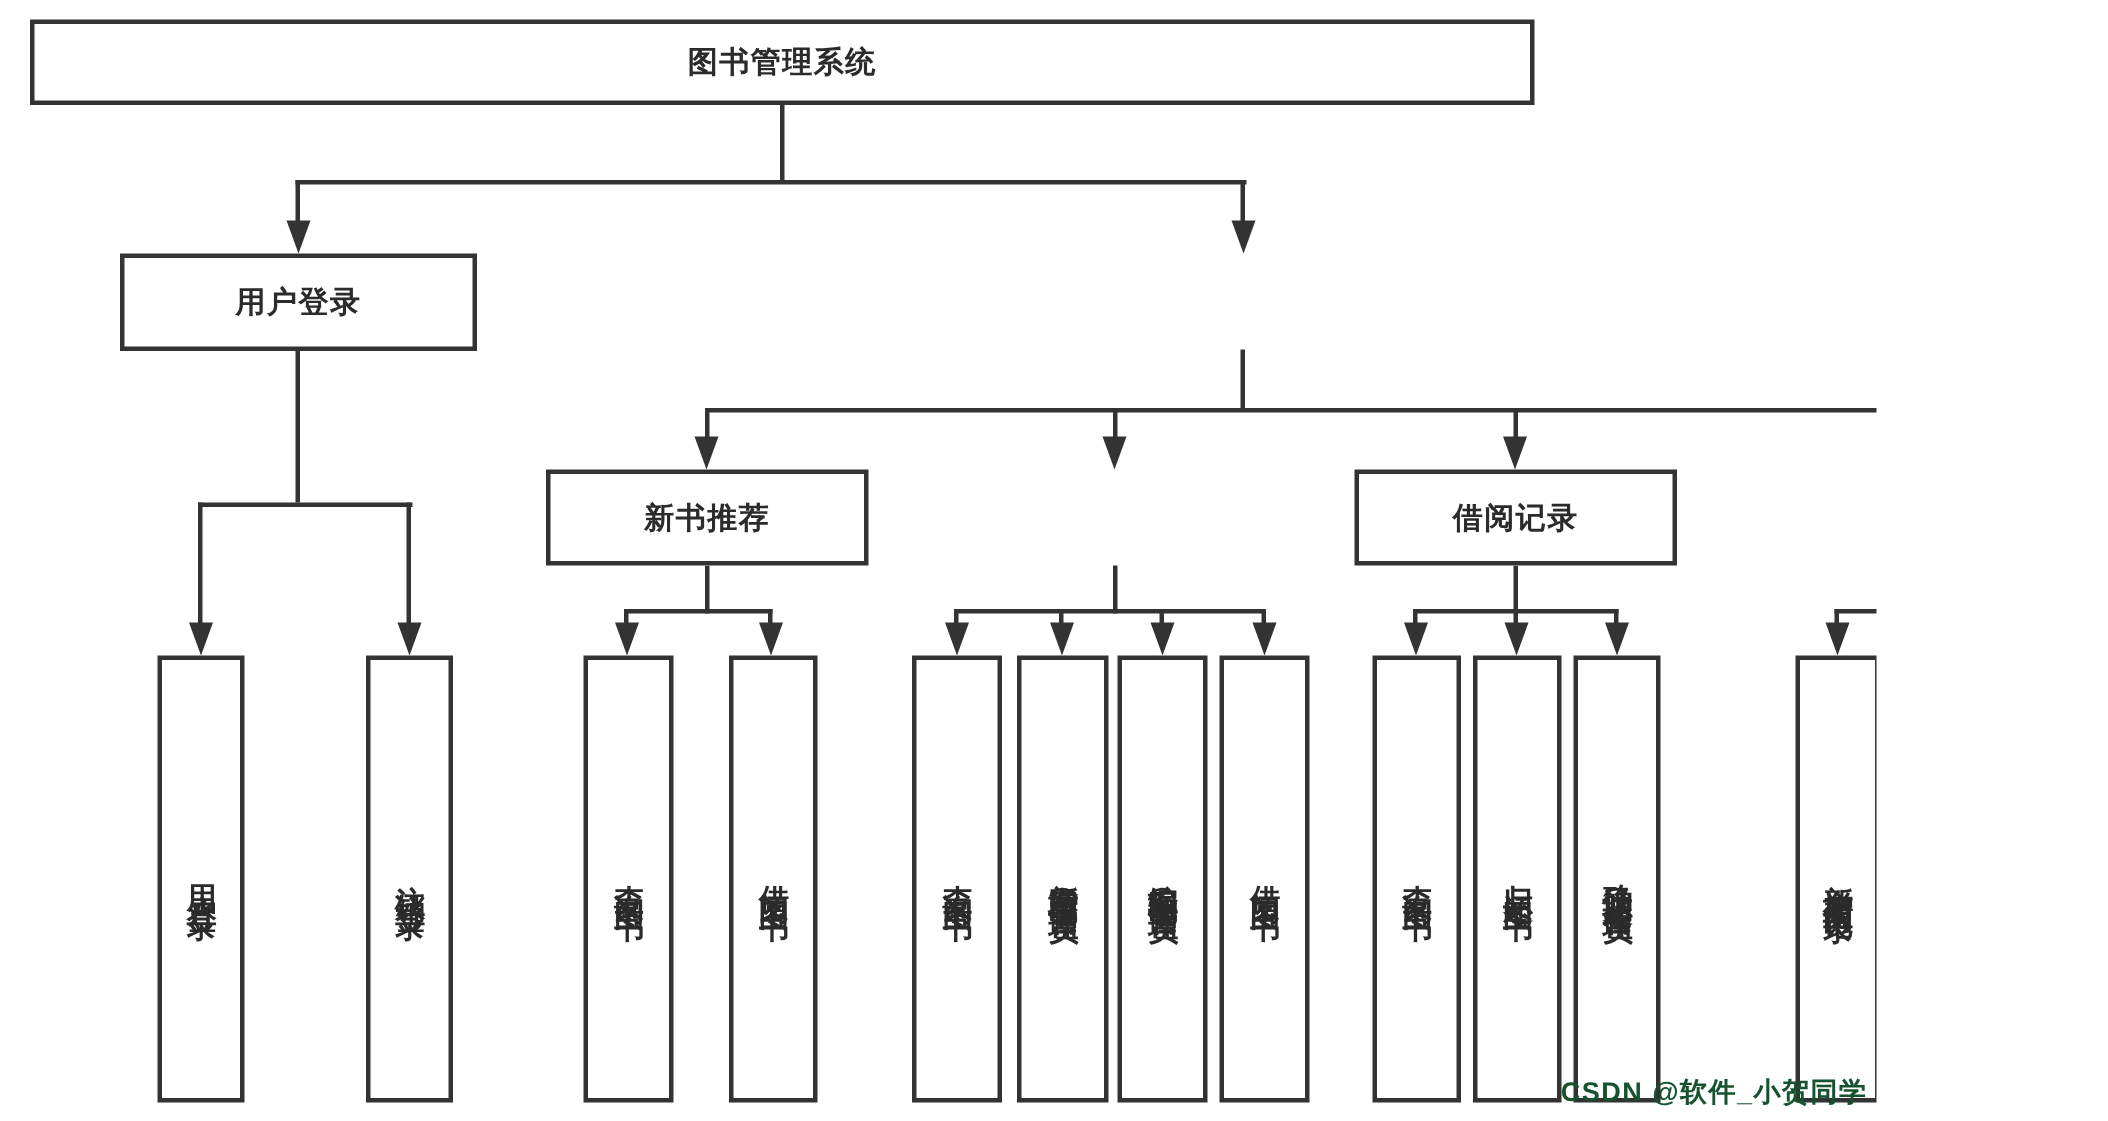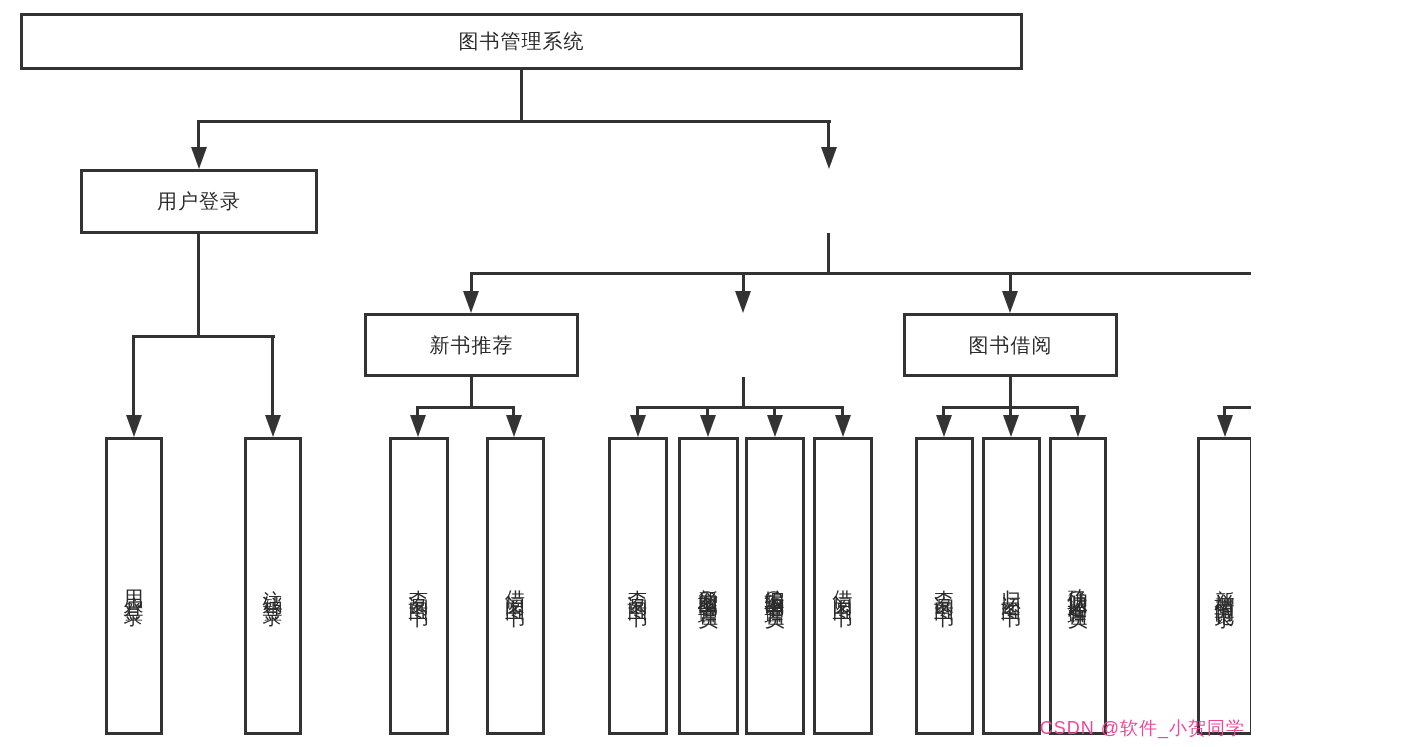--- a/index.html
+++ b/index.html
@@ -2,20 +2,21 @@
 <html><head>
 <meta charset="utf-8">
 <style>
   html,body{margin:0;padding:0;background:#ffffff;}
   #canvas{
     position:relative;
     width:1251px;height:747px;
     background:#ffffff;
     font-family:"Liberation Sans", sans-serif;
     overflow:hidden;
+    font-weight:bold;
   }
   .box{
     position:absolute;
     box-sizing:border-box;
     border:3px solid #333333;
     background:#ffffff;
     display:flex;align-items:center;justify-content:center;
     font-size:20px;color:#2b2b2b;
     letter-spacing:1px;
     z-index:2;
@@ -37,21 +38,21 @@
   .arrow{
     position:absolute;width:0;height:0;
     border-left:8px solid transparent;
     border-right:8px solid transparent;
     border-top:22px solid #333333;
     z-index:1;
   }
   .watermark{
     position:absolute;
     top:716px;right:6px;
-    font-size:18px;color:#ec4899;
+    font-size:18px;color:#14532d;
     letter-spacing:1px;
     z-index:3;
   }
 </style>
 </head>
 <body>
 
 <div id="canvas">
 
   <div class="box" style="left:20px;top:13px;width:1003px;height:57px;">
@@ -84,21 +85,21 @@
   <div class="arrow" style="left:735px;top:291px;"></div>
   <div class="vline" style="left:1009px;top:272px;height:21px;"></div>
   <div class="arrow" style="left:1002px;top:291px;"></div>
   <div class="vline" style="left:1279px;top:272px;height:21px;"></div>
   <div class="arrow" style="left:1273px;top:291px;"></div>
 
   <div class="box" style="left:364px;top:313px;width:215px;height:64px;">
     <span>新书推荐</span>
   </div>
   <div class="box" style="left:903px;top:313px;width:215px;height:64px;">
-    <span>图书借阅</span>
+    <span>借阅记录</span>
   </div>
 
   <div class="vline" style="left:470px;top:377px;height:32px;"></div>
   <div class="vline" style="left:742px;top:377px;height:32px;"></div>
   <div class="vline" style="left:1009px;top:377px;height:32px;"></div>
   <div class="vline" style="left:1279px;top:377px;height:32px;"></div>
 
   <div class="hline" style="left:416px;top:406px;width:99px;"></div>
   <div class="vline" style="left:416px;top:406px;height:12px;"></div>
   <div class="arrow" style="left:410px;top:415px;"></div>

